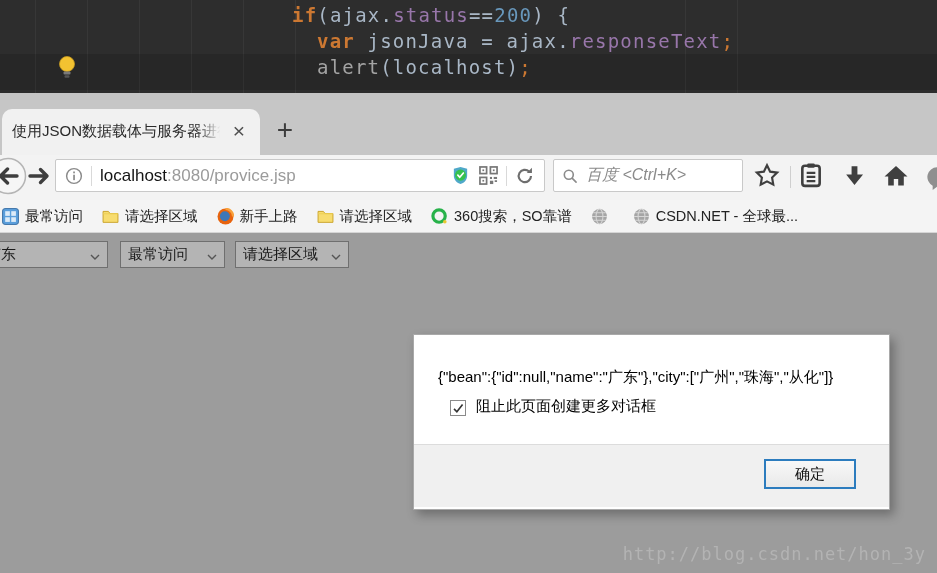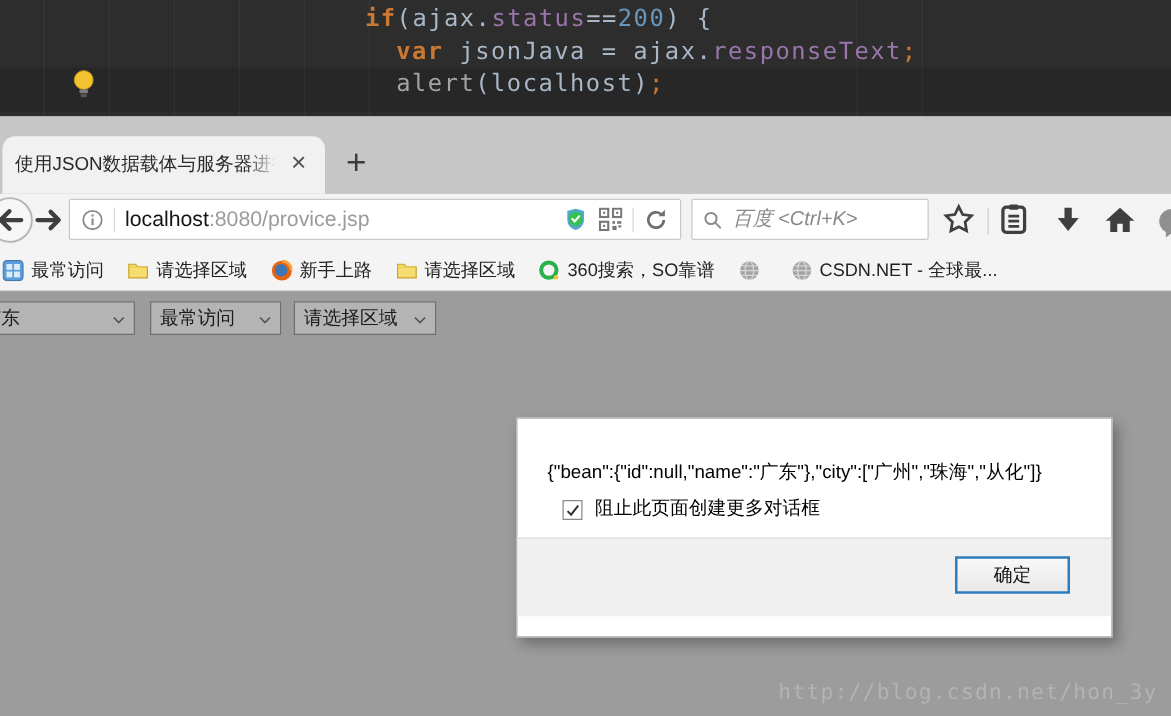--- a/index.html
+++ b/index.html
@@ -62,21 +62,21 @@
   .sel .chev{margin-left:8px;}
 
   
   #dialog{position:absolute;left:413px;top:101px;width:477px;height:176px;background:#fff;
     border:1px solid #a9a9a9;box-sizing:border-box;box-shadow:4px 5px 10px rgba(0,0,0,0.30);}
   #dlg-message{position:absolute;left:24px;top:33px;font-size:15px;color:#000;white-space:nowrap;}
   #dlg-check-row{position:absolute;left:36px;top:62px;display:flex;align-items:flex-end;}
   #dlg-checkbox{width:16px;height:16px;background:#fff;border:1px solid #8a8a8a;box-sizing:border-box;
     display:inline-flex;align-items:center;justify-content:center;}
   #dlg-check-label{font-size:15px;color:#000;margin-left:10px;}
-  #dlg-footer{position:absolute;left:0;bottom:16px;width:100%;height:63px;background:#f0f0f0;
+  #dlg-footer{position:absolute;left:0;bottom:2px;width:100%;height:63px;background:#f0f0f0;
     border-top:1px solid #dcdcdc;box-sizing:border-box;}
   #ok-button{position:absolute;right:33px;top:14px;width:92px;height:30px;
     border:2px solid #2c7cbe;background:linear-gradient(#f8f8f8,#e9e9e9);
     font-size:15px;color:#111;box-sizing:border-box;display:flex;align-items:center;justify-content:center;
     font-family:"Liberation Sans",sans-serif;}
 
   
   #watermark{position:absolute;right:11px;bottom:9px;font-family:"DejaVu Sans Mono","Liberation Mono",monospace;
     font-size:17px;color:#b3b3b3;letter-spacing:1px;}
 </style>

